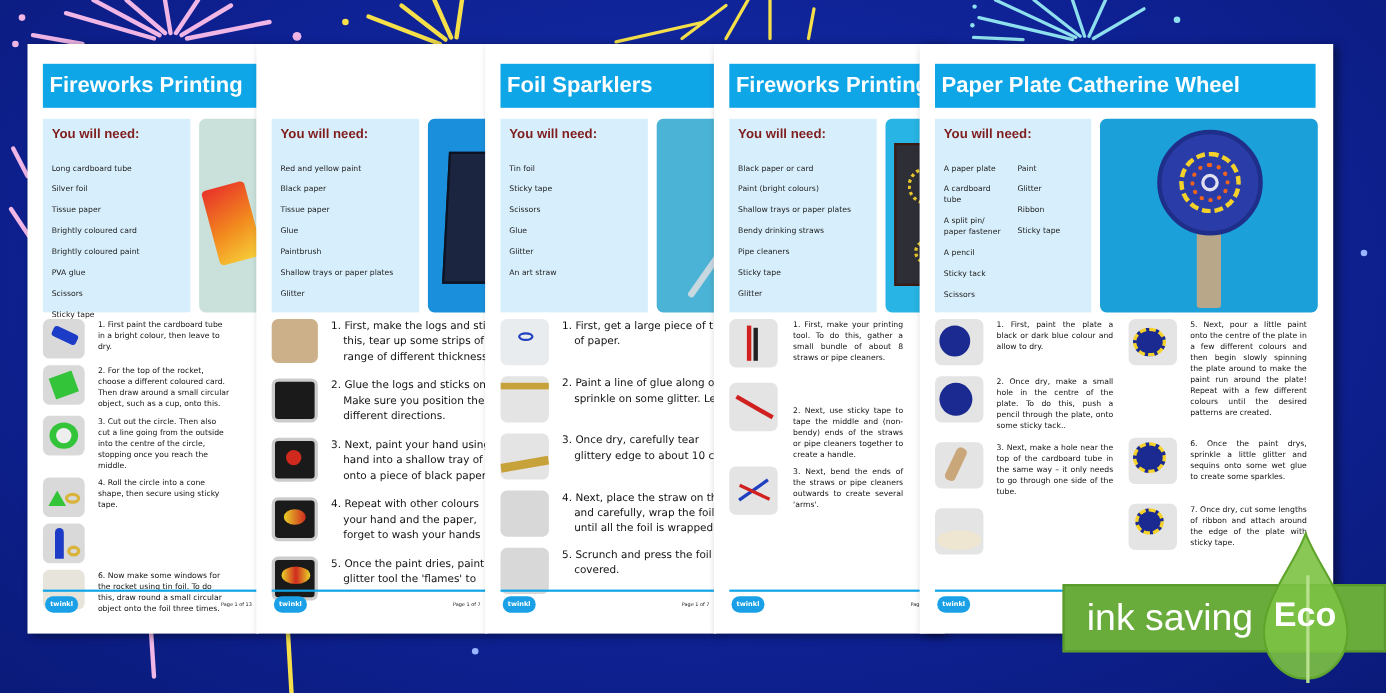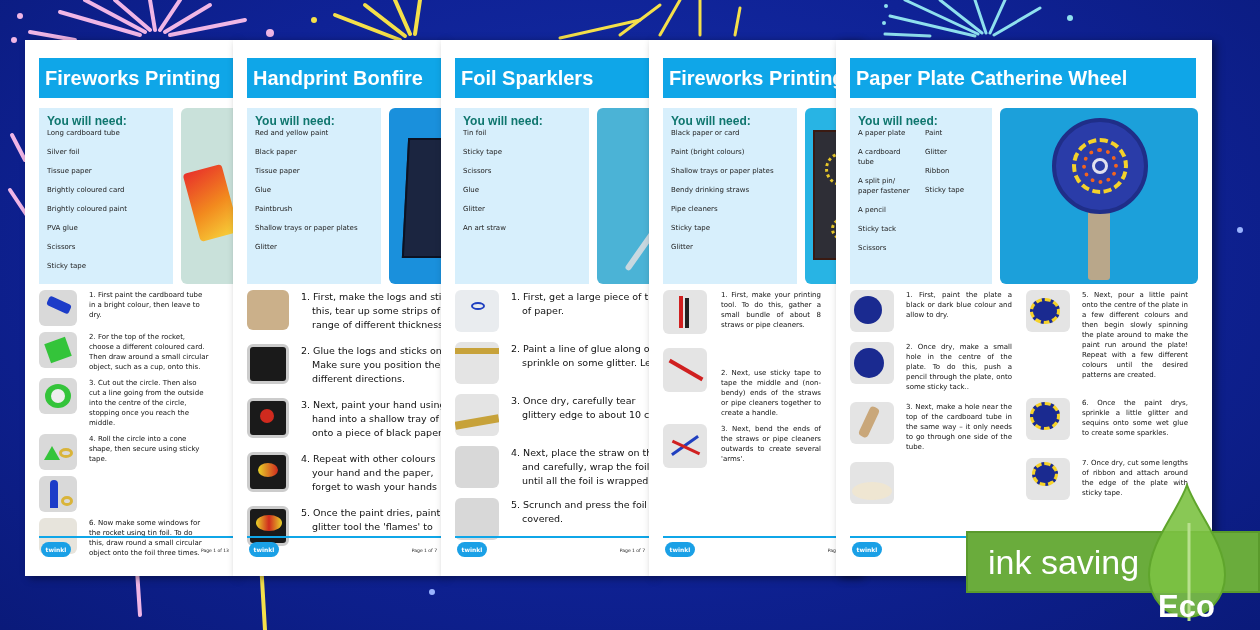--- a/index.html
+++ b/index.html
@@ -27,22 +27,22 @@
     background: #0fa6e8;
     color: #fff; font-family: "Liberation Sans", sans-serif; font-weight: bold;
     font-size: 20px; line-height: 40px; padding-left: 6px; white-space: nowrap;
   }
   .page.wide .title-bar { right: 16px; }
   .needs {
     position: absolute; left: 14px; top: 68px; width: 134px; height: 176px;
     background: #d7effc; padding: 6px 8px;
   }
   .needs h3 {
-    font-family: "Liberation Sans", sans-serif; font-size: 12px; font-weight: bold; color: #0f766e;
-    margin-bottom: 0;
+    font-family: "Liberation Sans", sans-serif; font-size: 12px; font-weight: bold; color: #7f1d1d;
+    margin-bottom: 20px;
   }
   .needs ul { list-style: none; }
   .needs li { font-size: 7px; color: #222; height: 19px; line-height: 10px; }
   .needs .cols { display: flex; gap: 8px; }
   .needs .cols ul { width: 60px; }
   .needs .cols li { height: auto; min-height: 19px; }
   .photo {
     position: absolute; left: 156px; top: 68px; width: 120px; height: 176px;
     border-radius: 6px;
   }
@@ -200,21 +200,20 @@
         <div class="thumb" style="background:#e7e4dc;"></div>
         <div class="step-text">6. Now make some windows for the rocket using tin foil. To do this, draw round a small circular object onto the foil three times.</div>
       </div>
   </div>
   <div class="footer-line"></div>
   <div class="logo">twinkl</div>
   <div class="pageno">Page 1 of 13</div>
 </div>
 
 <div class="page" style="left:233px; z-index:2;">
-  <div class="title-bar">Handprint Bonfire</div>
   <div class="needs">
     <h3>You will need:</h3>
     <ul>
       <li>Red and yellow paint</li>
       <li>Black paper</li>
       <li>Tissue paper</li>
       <li>Glue</li>
       <li>Paintbrush</li>
       <li>Shallow trays or paper plates</li>
       <li>Glitter</li>
@@ -466,13 +465,13 @@
   <div class="logo">twinkl</div>
 </div>
 
 <div class="eco" style="z-index:10;">
   <div class="eco-text">ink saving</div>
 </div>
 <svg class="drop" style="z-index:11;" viewBox="0 0 80 140">
   <path d="M40 2 C50 30 78 60 78 92 C78 116 60 134 40 134 C20 134 2 116 2 92 C2 60 30 30 40 2 Z" fill="#7cc242" fill-opacity="0.9" stroke="#5fa52c" stroke-width="2"></path>
   <line x1="42" y1="40" x2="42" y2="138" stroke="#b8e08e" stroke-width="3"></line>
 </svg>
-<div class="eco-label" style="z-index:12;margin-top:48px;">Eco</div>
+<div class="eco-label" style="z-index:12;">Eco</div>
 
 </body></html>

